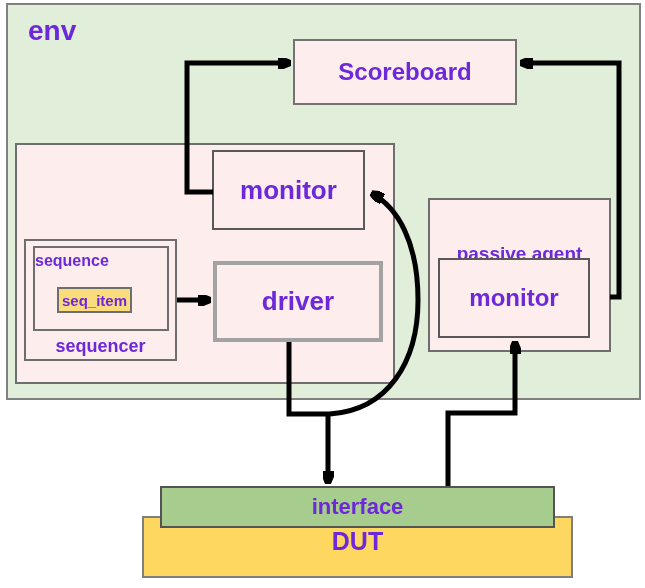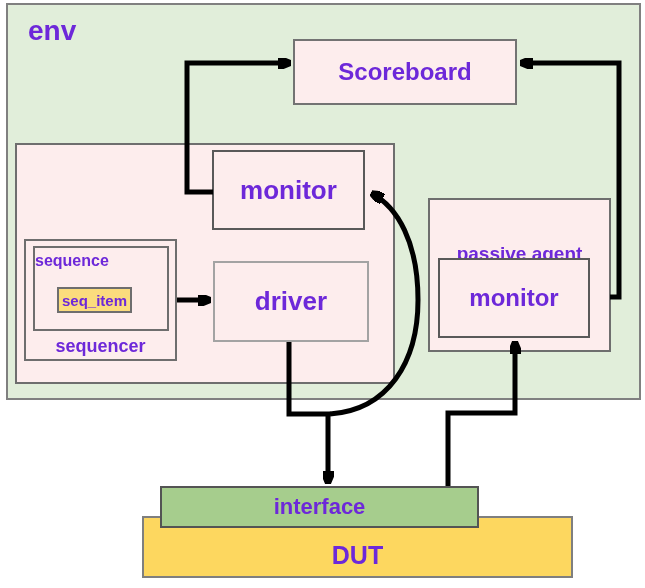--- a/index.html
+++ b/index.html
@@ -12,35 +12,35 @@
 
   .env{left:6px;top:3px;width:635px;height:397px;background:#e1eeda;border:2px solid #808080;}
   .env-label{position:absolute;left:20px;top:10px;font-size:28px;}
 
   .scoreboard{left:293px;top:39px;width:224px;height:66px;background:#fdeded;border:2px solid #737373;font-size:24px;}
 
   .active-agent{left:15px;top:143px;width:380px;height:241px;background:#fdeded;border:2px solid #6e6e6e;}
   .active-agent-label{position:absolute;left:38px;top:156px;font-size:18px;}
 
   .monitor-a{left:212px;top:150px;width:153px;height:80px;background:#fdeded;border:2px solid #595959;font-size:26px;}
-  .driver{left:213px;top:261px;width:156px;height:81px;background:#fdeded;border:2px solid #a3a3a3;font-size:26px;}
+  .driver{left:213px;top:261px;width:170px;height:81px;background:#fdeded;border:4px solid #a3a3a3;font-size:26px;}
 
   .sequencer{left:24px;top:239px;width:153px;height:122px;background:#fdeded;border:2px solid #6e6e6e;}
   .sequencer-label{position:absolute;left:0;right:0;bottom:2px;text-align:center;font-size:18px;}
   .sequence{left:33px;top:246px;width:136px;height:85px;background:#fdeded;border:2px solid #6e6e6e;}
   .sequence-label{position:absolute;left:0;right:0;top:4px;font-size:16px;}
   .seq-item{left:57px;top:287px;width:75px;height:26px;background:#fbdc7d;border:2px solid #6e6e6e;font-size:15px;}
 
   .passive-agent{left:428px;top:198px;width:183px;height:154px;background:#fdeded;border:2px solid #6e6e6e;}
   .passive-agent-label{position:absolute;left:0;right:0;top:24px;text-align:center;font-size:19px;margin-top:19px;}
   .monitor-p{left:438px;top:258px;width:152px;height:80px;background:#fdeded;border:2px solid #595959;font-size:24px;}
 
   .dut{left:142px;top:516px;width:431px;height:62px;background:#fdd75f;border:2px solid #7f7f7f;
-       align-items:flex-end;padding-bottom:6px;font-size:25px;}
-  .interface{left:160px;top:486px;width:319px;height:42px;background:#a6cd8d;border:2px solid #545454;font-size:22px;}
+       align-items:flex-end;padding-bottom:20px;font-size:25px;}
+  .interface{left:160px;top:486px;width:395px;height:42px;background:#a6cd8d;border:2px solid #545454;font-size:22px;}
 
   svg.arrows{position:absolute;left:0;top:0;width:645px;height:588px;pointer-events:none;}
   svg.arrows path{fill:none;stroke:#000;stroke-width:5px;}
 </style>
 </head>
 <body>
 
 <div class="stage">
 
   <div class="box env">

